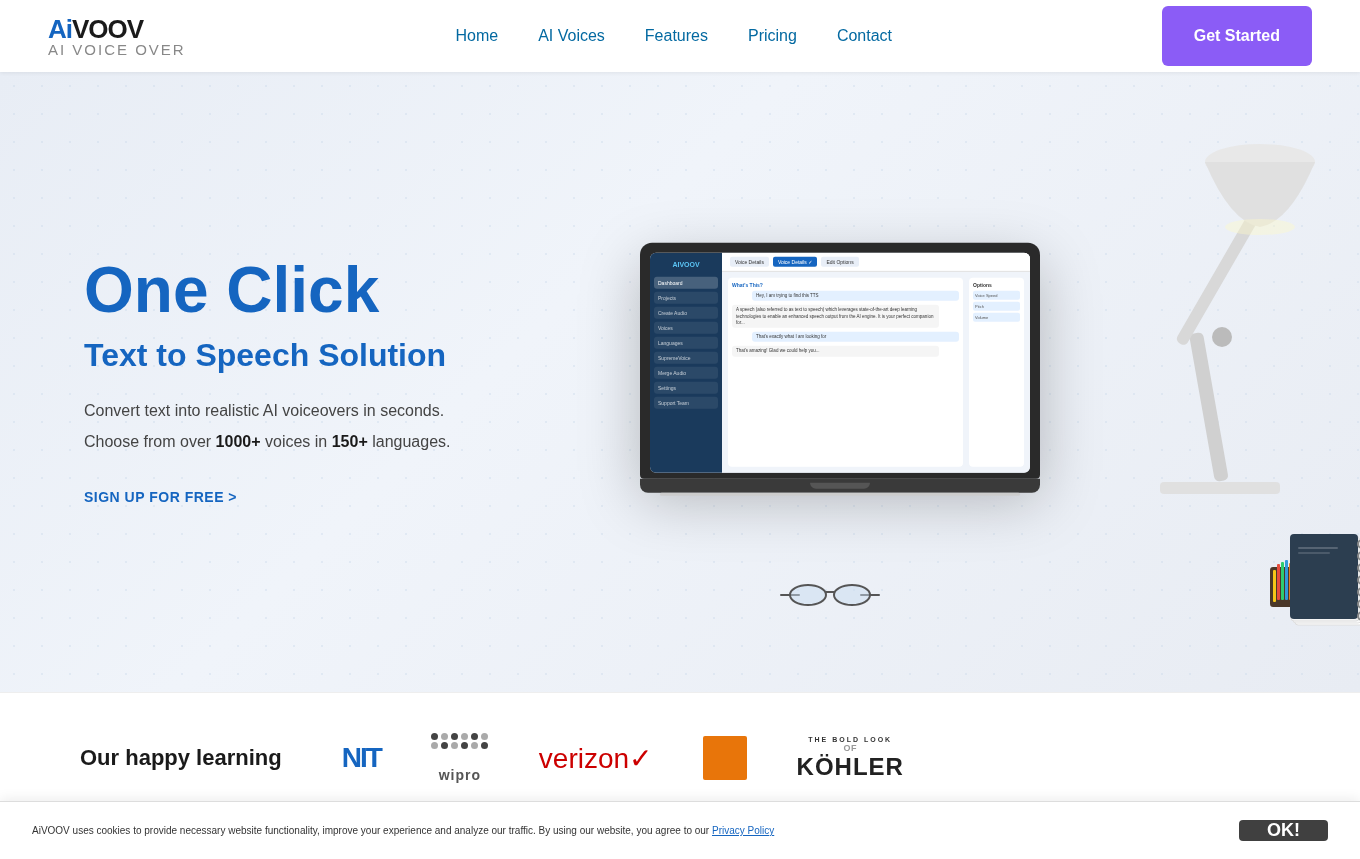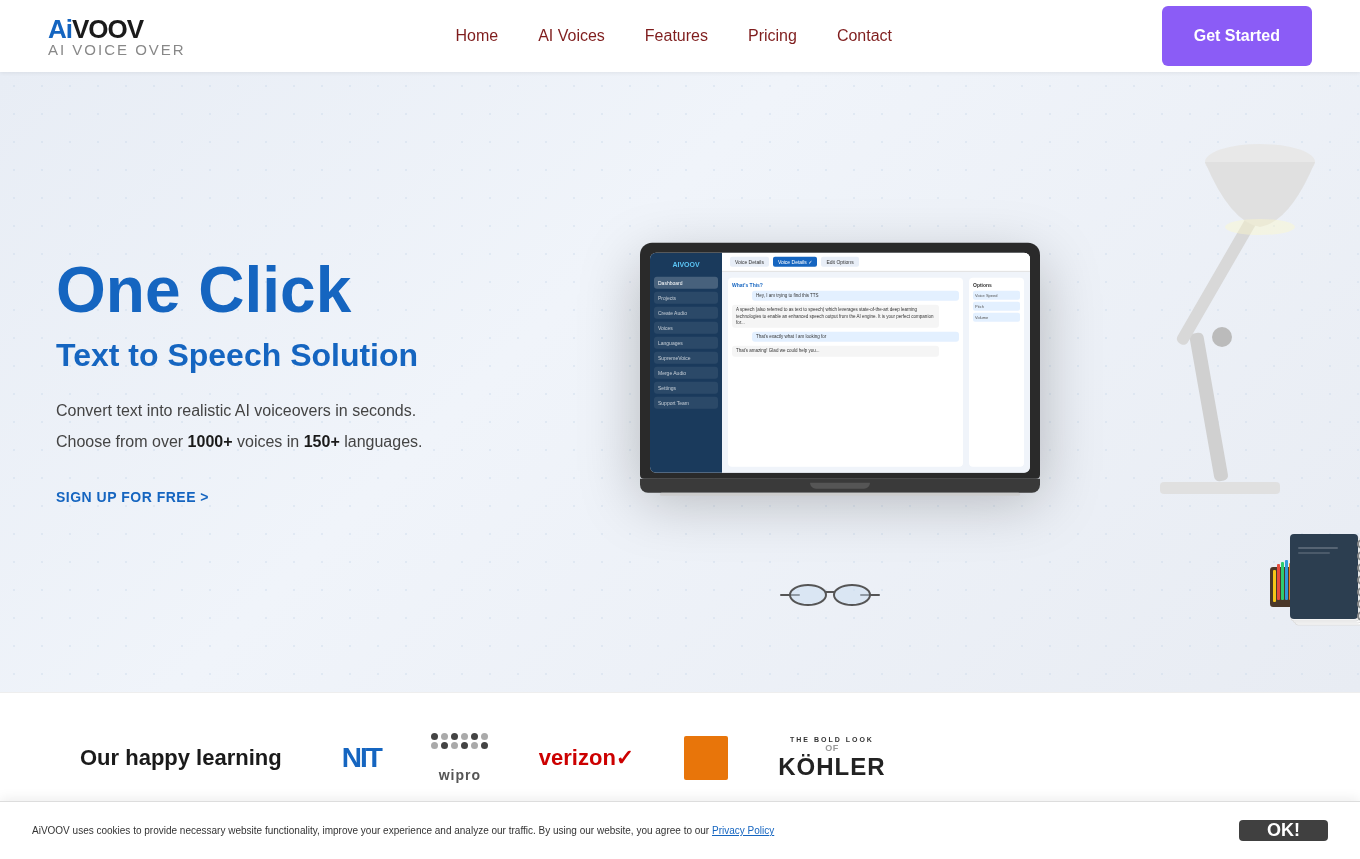--- a/index.html
+++ b/index.html
@@ -53,21 +53,21 @@
       align-items: baseline;
     }
     .nav-links {
       display: flex;
       align-items: center;
       gap: 40px;
       list-style: none;
     }
     .nav-links a {
       text-decoration: none;
-      color: #7f1d1d;
+      color: #0369a1;
       font-size: 16px;
       font-weight: 500;
     }
     .btn-get-started {
       background: #8b5cf6;
       color: #fff;
       border: none;
       border-radius: 6px;
       padding: 21px 32px;
       font-size: 16px;
@@ -82,21 +82,21 @@
       min-height: 620px;
       background: linear-gradient(135deg, #e8edf5 0%, #f0f4fa 40%, #e8ecf3 100%);
       position: relative;
       display: flex;
       align-items: center;
       overflow: hidden;
     }
     .hero-content {
       position: relative;
       z-index: 2;
-      padding: 80px 80px 80px 56px;
+      padding: 80px 80px 80px 84px;
       max-width: 560px;
     }
     .hero-title {
       font-size: 64px;
       font-weight: 800;
       color: #1565c0;
       line-height: 1.05;
       margin-bottom: 12px;
     }
     .hero-subtitle {
@@ -350,22 +350,22 @@
     .wipro-dot.light { background: #aaa; }
     .wipro-dot.dark { background: #444; }
     .wipro-text {
       font-size: 14px;
       font-weight: 700;
       color: #555;
       letter-spacing: 1px;
     }
     
     .logo-verizon {
-      font-size: 22px;
-      font-weight: 700;
+      font-size: 28px;
+      font-weight: 400;
       color: #cc0000;
       margin-top: 48px;
     }
     .kohler-orange-sq {
       width: 44px;
       height: 44px;
       background: #e8750a;
       border-radius: 2px;
     }
     .logo-kohler-text-wrap {

